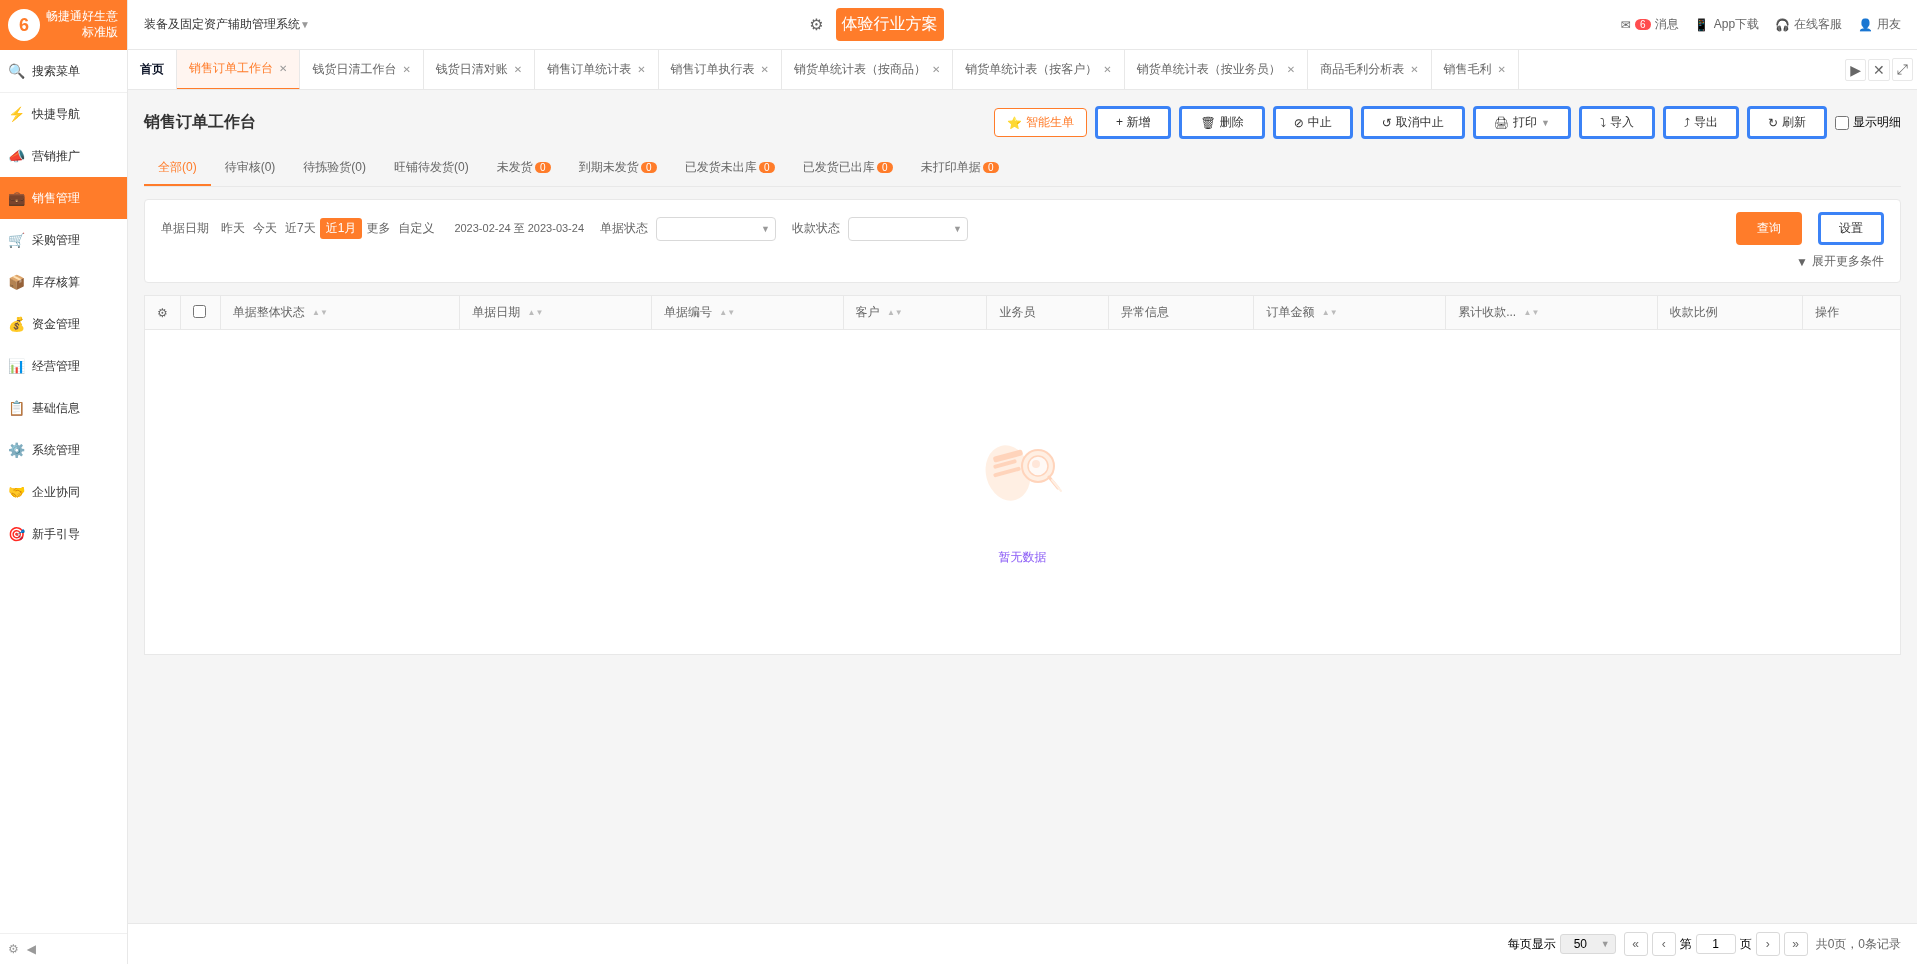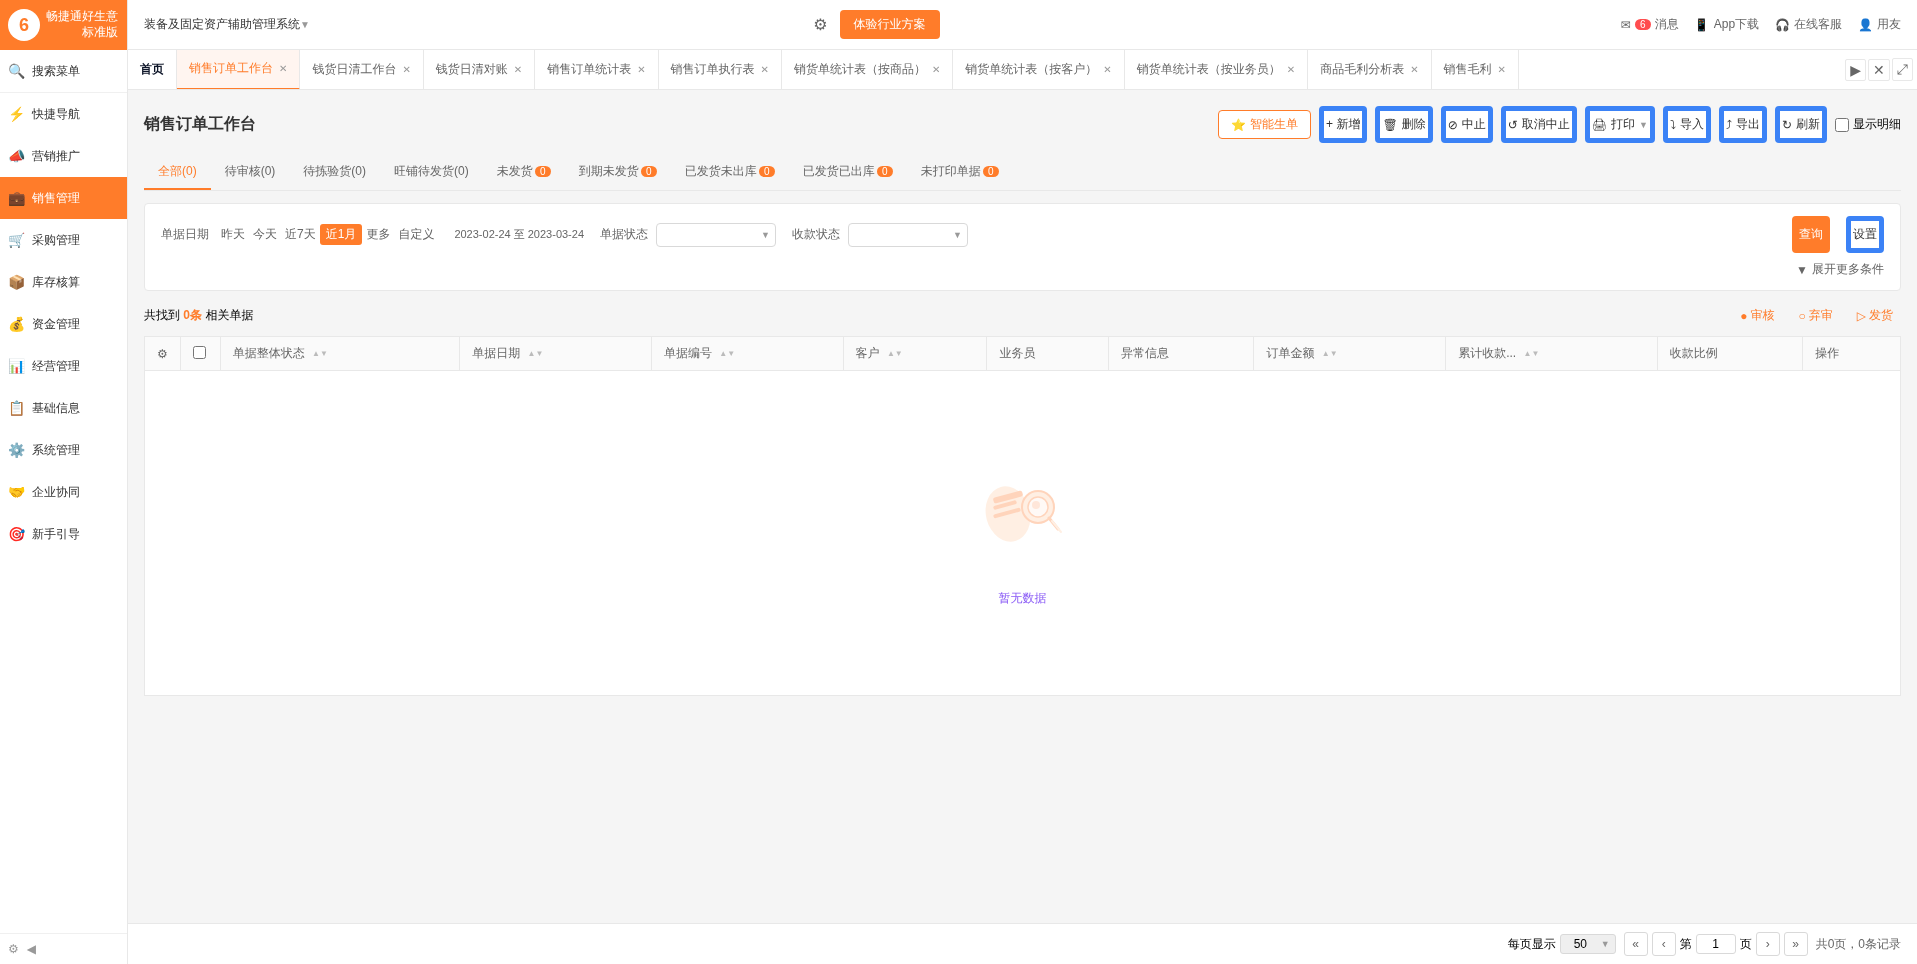--- a/index.html
+++ b/index.html
@@ -17,41 +17,41 @@
     .nav-label { font-size: 12px; }
     .sidebar-bottom { margin-top: auto; padding: 8px; display: flex; align-items: center; gap: 8px; border-top: 1px solid #f0f0f0; }
 
     
     .main { flex: 1; display: flex; flex-direction: column; overflow: hidden; }
 
     
     .top-header { height: 50px; background: #fff; border-bottom: 1px solid #e8e8e8; display: flex; align-items: center; padding: 0 16px; gap: 12px; flex-shrink: 0; }
     .system-name { color: #333; font-size: 13px; flex: 1; display: flex; align-items: center; gap: 6px; }
     .system-selector { display: flex; align-items: center; gap: 0; cursor: pointer; text-align: right; }
-    .header-btn-orange { background: #ff7c2a; color: #fff; border: none; padding: 6px 14px; border-radius: 4px; cursor: pointer; font-size: 12px; }
+    .header-btn-orange { background: #ff7c2a; color: #fff; border: none; padding: 6px 6px; border-radius: 4px; cursor: pointer; font-size: 16px; }
     .header-right { display: flex; align-items: center; gap: 16px; color: #666; }
     .header-right-item { display: flex; align-items: center; gap: 4px; cursor: pointer; }
     .badge { background: #ff4d4f; color: #fff; border-radius: 10px; padding: 0 4px; font-size: 10px; min-width: 16px; text-align: center; }
 
     
     .tab-bar { height: 40px; background: #fff; border-bottom: 1px solid #e8e8e8; display: flex; align-items: center; overflow: hidden; flex-shrink: 0; }
     .tab-item { height: 40px; padding: 0 12px; display: flex; align-items: center; gap: 4px; cursor: pointer; border-right: 1px solid #e8e8e8; white-space: nowrap; color: #666; font-size: 12px; flex-shrink: 0; }
     .tab-item.home { background: #fff; color: #0f172a; font-weight: bold; }
     .tab-item.active { background: #fff5f0; color: #ff7c2a; border-bottom: 2px solid #ff7c2a; }
     .tab-close { color: #999; font-size: 10px; margin-left: 2px; }
     .tab-bar-end { display: flex; align-items: center; margin-left: auto; gap: 2px; padding-right: 4px; }
 
     
     .page-content { flex: 1; overflow: auto; padding: 16px; }
 
     
     .page-header { display: flex; align-items: center; justify-content: space-between; margin-bottom: 12px; }
     .page-title { font-size: 16px; font-weight: bold; color: #333; }
     .page-actions { display: flex; align-items: center; gap: 8px; }
-    .action-btn { display: flex; align-items: center; gap: 4px; padding: 5px 2px; border: 5px solid #3b82f6; border-radius: 4px; cursor: pointer; background: #fff; color: #333; font-size: 12px; }
+    .action-btn { display: flex; align-items: center; gap: 4px; padding: 5px 18px; border: 3px solid #3b82f6; border-radius: 4px; cursor: pointer; background: #fff; color: #333; font-size: 12px; }
     .action-btn.orange { background: #ff7c2a; border-color: #ff7c2a; color: #fff; }
 
     
     .smart-btn { display: flex; align-items: center; gap: 4px; padding: 5px 12px; border: 1px solid #ff7c2a; border-radius: 4px; cursor: pointer; background: #fff; color: #ff7c2a; font-size: 12px; }
 
     
     .filter-tabs { display: flex; gap: 0; border-bottom: 1px solid #e8e8e8; margin-bottom: 12px; }
     .filter-tab { padding: 8px 14px; cursor: pointer; color: #666; border-bottom: 2px solid transparent; font-size: 12px; display: flex; align-items: center; gap: 2px; }
     .filter-tab.active { color: #ff7c2a; border-bottom-color: #ff7c2a; }
     .tab-badge-orange { background: #ff7c2a; color: #fff; border-radius: 10px; padding: 0 5px; font-size: 10px; min-width: 16px; text-align: center; display: inline-block; }
@@ -388,41 +388,20 @@
         <button class="action-btn">设置</button>
       </div>
       <div style="margin-top: 8px; display: flex; justify-content: center;">
         <span class="expand-more">
           <span>▼</span>
           <span>展开更多条件</span>
         </span>
       </div>
     </div>
 
-    <div class="toolbar-row">
-      <div>
-        <span>共找到</span>
-        <span class="result-count">0条</span>
-        <span>相关单据</span>
-      </div>
-      <div class="toolbar-right">
-        <span class="toolbar-btn orange">
-          <span>● </span>
-          <span>审核</span>
-        </span>
-        <span class="toolbar-btn orange">
-          <span>○ </span>
-          <span>弃审</span>
-        </span>
-        <span class="toolbar-btn orange">
-          <span>▷ </span>
-          <span>发货</span>
-        </span>
-      </div>
-    </div>
 
     <div class="horizontal-scroll">
       <table class="data-table">
         <thead>
           <tr>
             <th class="settings-col">⚙</th>
             <th class="check-col">
               <input type="checkbox" style="">
             </th>
             <th>

